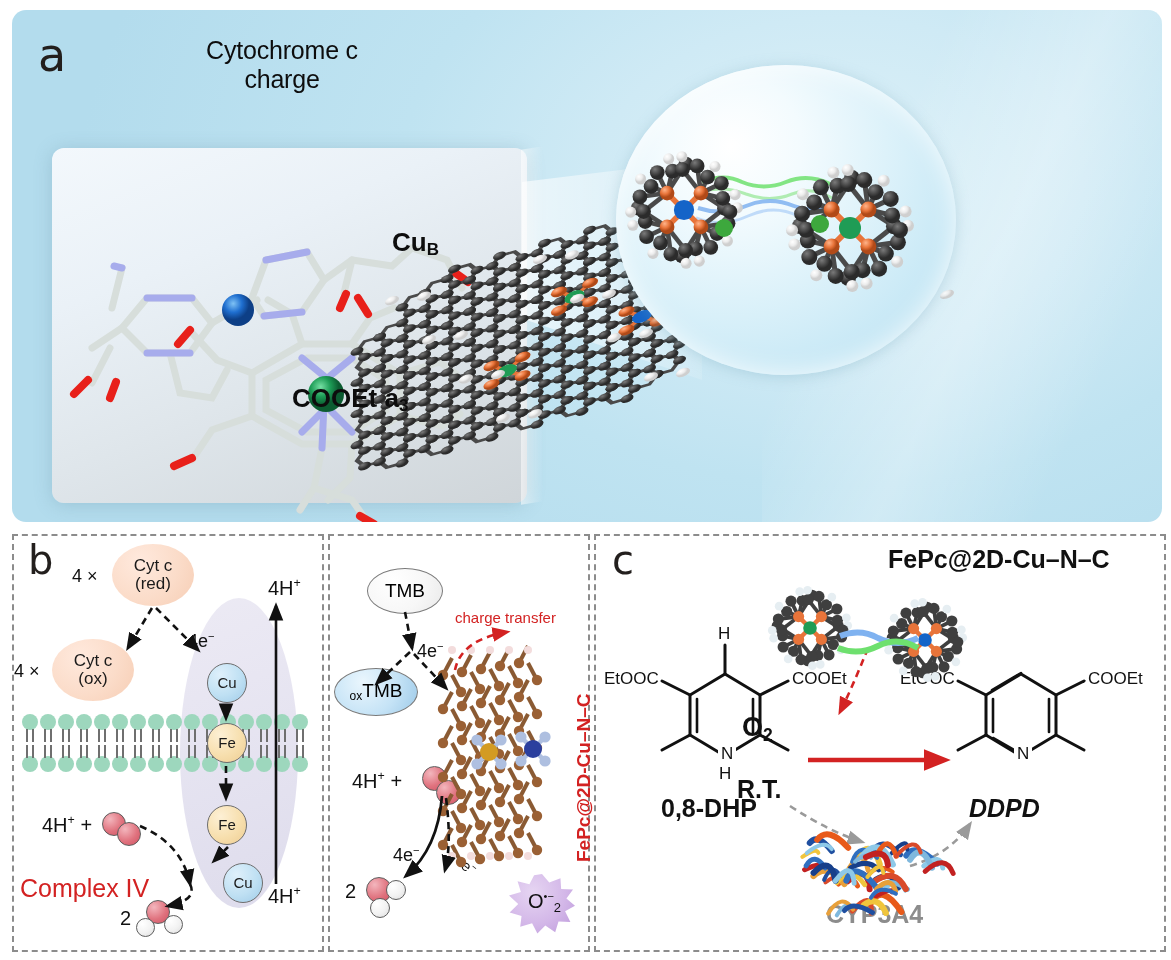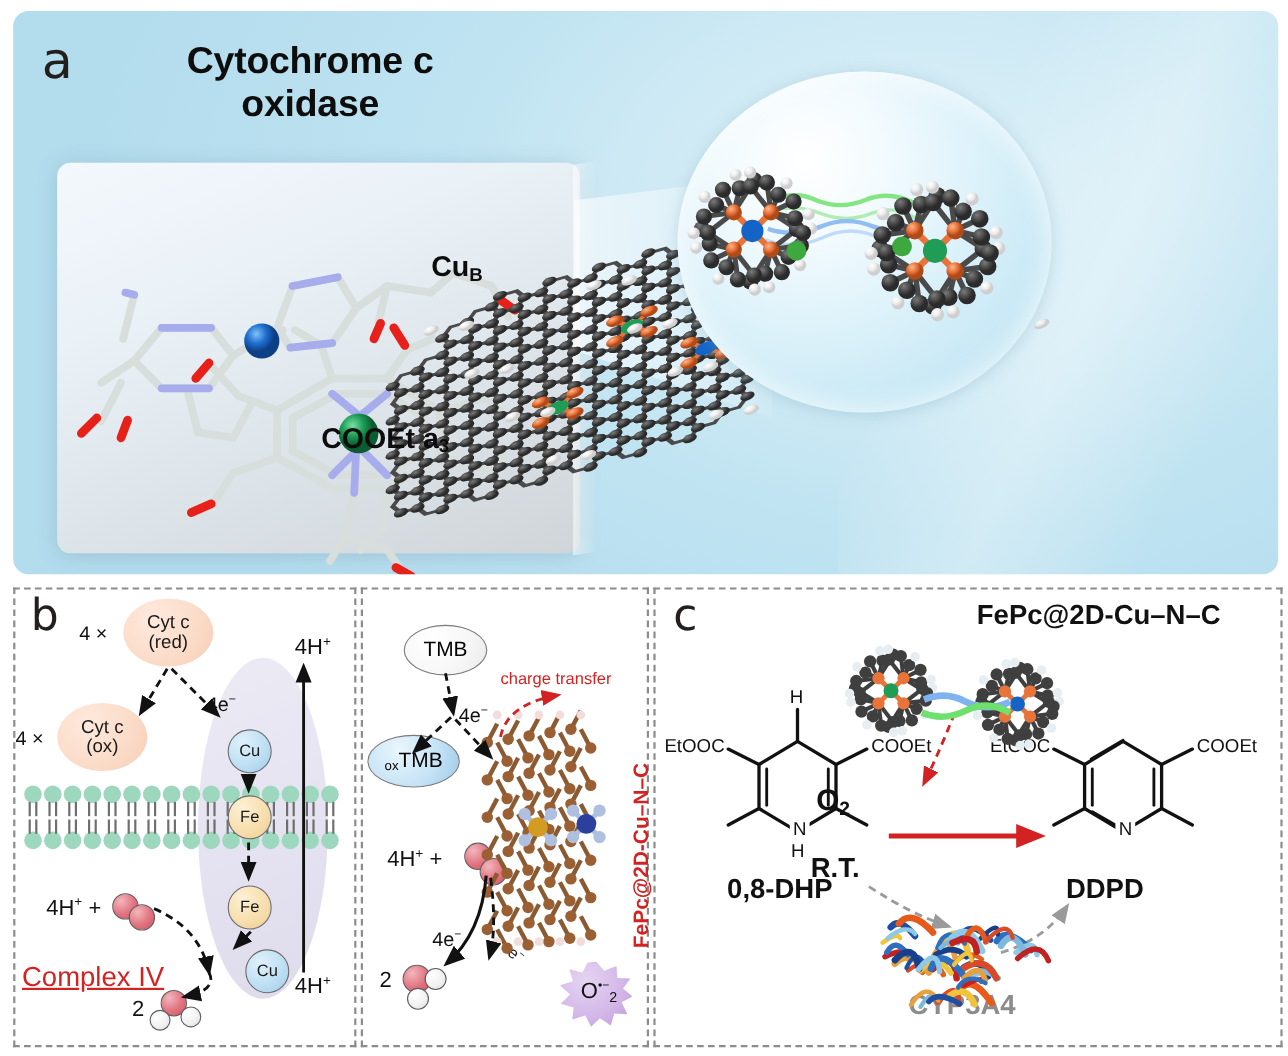--- a/index.html
+++ b/index.html
@@ -22,21 +22,21 @@
   .panel-letter{
     position:absolute;font-size:46px;font-weight:400;color:#231f1d;
     font-family:"DejaVu Sans",sans-serif;line-height:1;
   }
   #letter-a{left:26px;top:22px;}
   #letter-b{left:28px;top:540px;font-size:40px;}
   #letter-c{left:612px;top:540px;font-size:40px;}
 
   #cco-title{
     position:absolute;left:120px;top:26px;width:300px;text-align:center;
-    font-size:34px;font-weight:bold;color:#0d0d0d;line-height:1.16;
+    font-size:25px;font-weight:normal;color:#0d0d0d;line-height:1.16;
     letter-spacing:-.2px;
   }
 
   
   #cco-card{
     position:absolute;left:40px;top:138px;width:475px;height:355px;
     border-radius:12px;
     background:linear-gradient(158deg,#f3f8fc 0%,#eaf1f7 30%,#dfe6eb 60%,#cfd5d9 100%);
     box-shadow:0 2px 18px rgba(100,140,160,.30);
   }
@@ -111,21 +111,21 @@
   
   #o2-burst{
     position:absolute;left:509px;top:874px;width:66px;height:60px;
     background:radial-gradient(circle at 36% 30%,#e6d5f2 0%,#d3b7e8 55%,#bb97da 100%);
     clip-path:polygon(50% 0%,61% 14%,78% 7%,79% 25%,97% 26%,87% 41%,100% 53%,85% 62%,93% 80%,75% 79%,70% 97%,55% 86%,43% 99%,35% 82%,17% 88%,19% 70%,1% 64%,14% 50%,0% 36%,18% 30%,13% 12%,31% 17%,38% 2%);
   }
   .vert-label{
     position:absolute;color:#d32222;font-size:19px;font-weight:bold;
     transform:rotate(-90deg);transform-origin:left top;white-space:nowrap;
   }
-  .red-txt{color:#d32222;text-decoration:underline;}
+  .red-txt{color:#d32222;}
 
   
   #c-title{position:absolute;left:888px;top:545px;font-size:25px;font-weight:bold;color:#111;}
   .chem-label{position:absolute;font-size:25px;font-weight:bold;color:#111;}
   .chem-small{position:absolute;font-size:17px;color:#111;}
   #arrow-cond-o2{position:absolute;left:742px;top:712px;font-size:27px;font-weight:bold;color:#111;}
   #arrow-cond-rt{position:absolute;left:737px;top:775px;font-size:25px;font-weight:bold;color:#111;}
   #cyp-label{position:absolute;left:826px;top:900px;font-size:25px;font-weight:bold;color:#8c8c8c;}
 </style>
 </head>
@@ -1107,21 +1107,21 @@
           </g>
           <circle cx="712" cy="218" r="9" fill="#3da83d"></circle>
           <circle cx="808" cy="214" r="9" fill="#3da83d"></circle>
         </g>
     </svg>
 
     <div class="panel-letter" id="letter-a">a</div>
 
     <div id="cco-title">
       <span>Cytochrome c</span><br>
-      <span>oxidase</span>
+      <span>charge</span>
     </div>
 
     <div class="cco-label" id="label-cub">
       <span>Cu</span><span class="sub">B</span>
     </div>
     <div class="cco-label" id="label-heme">
       <span>COOEt a</span><span class="sub">3</span>
     </div>
   </div>
 
@@ -1573,21 +1573,21 @@
       <path d="M1014 750 L993 738" stroke-width="2.6"></path>
       <path d="M986 695 L958 681"></path>
       <path d="M1056 695 L1084 681"></path>
       <path d="M986 735 L958 750"></path>
       <path d="M1056 735 L1084 750"></path>
     </g>
   </svg>
   <div class="chem-small" style="left:900px;top:669px;">EtOOC</div>
   <div class="chem-small" style="left:1088px;top:669px;">COOEt</div>
   <div class="chem-small" style="left:1014px;top:744px;background:#fff;padding:0 3px;">N</div>
-  <div class="chem-label" style="left:969px;top:794px;">DDPD</div>
+  <div class="chem-label" style="left:969px;top:794px;font-style:italic;">DDPD</div>
 
   <svg class="ov" width="1171" height="960">
     <g stroke="#d32222" stroke-width="4.5" fill="none" marker-end="url(#ahBigRed)">
       <path d="M808 760 L940 760"></path>
     </g>
     <g stroke="#d32222" stroke-width="2.6" fill="none" stroke-dasharray="7 5" marker-end="url(#ahRed)">
       <path d="M868 648 q-16 40 -28 64"></path>
     </g>
     <g stroke="#9a9a9a" stroke-width="2.6" fill="none" stroke-dasharray="7 5" marker-end="url(#ahGray)">
       <path d="M790 806 q40 26 72 36"></path>

